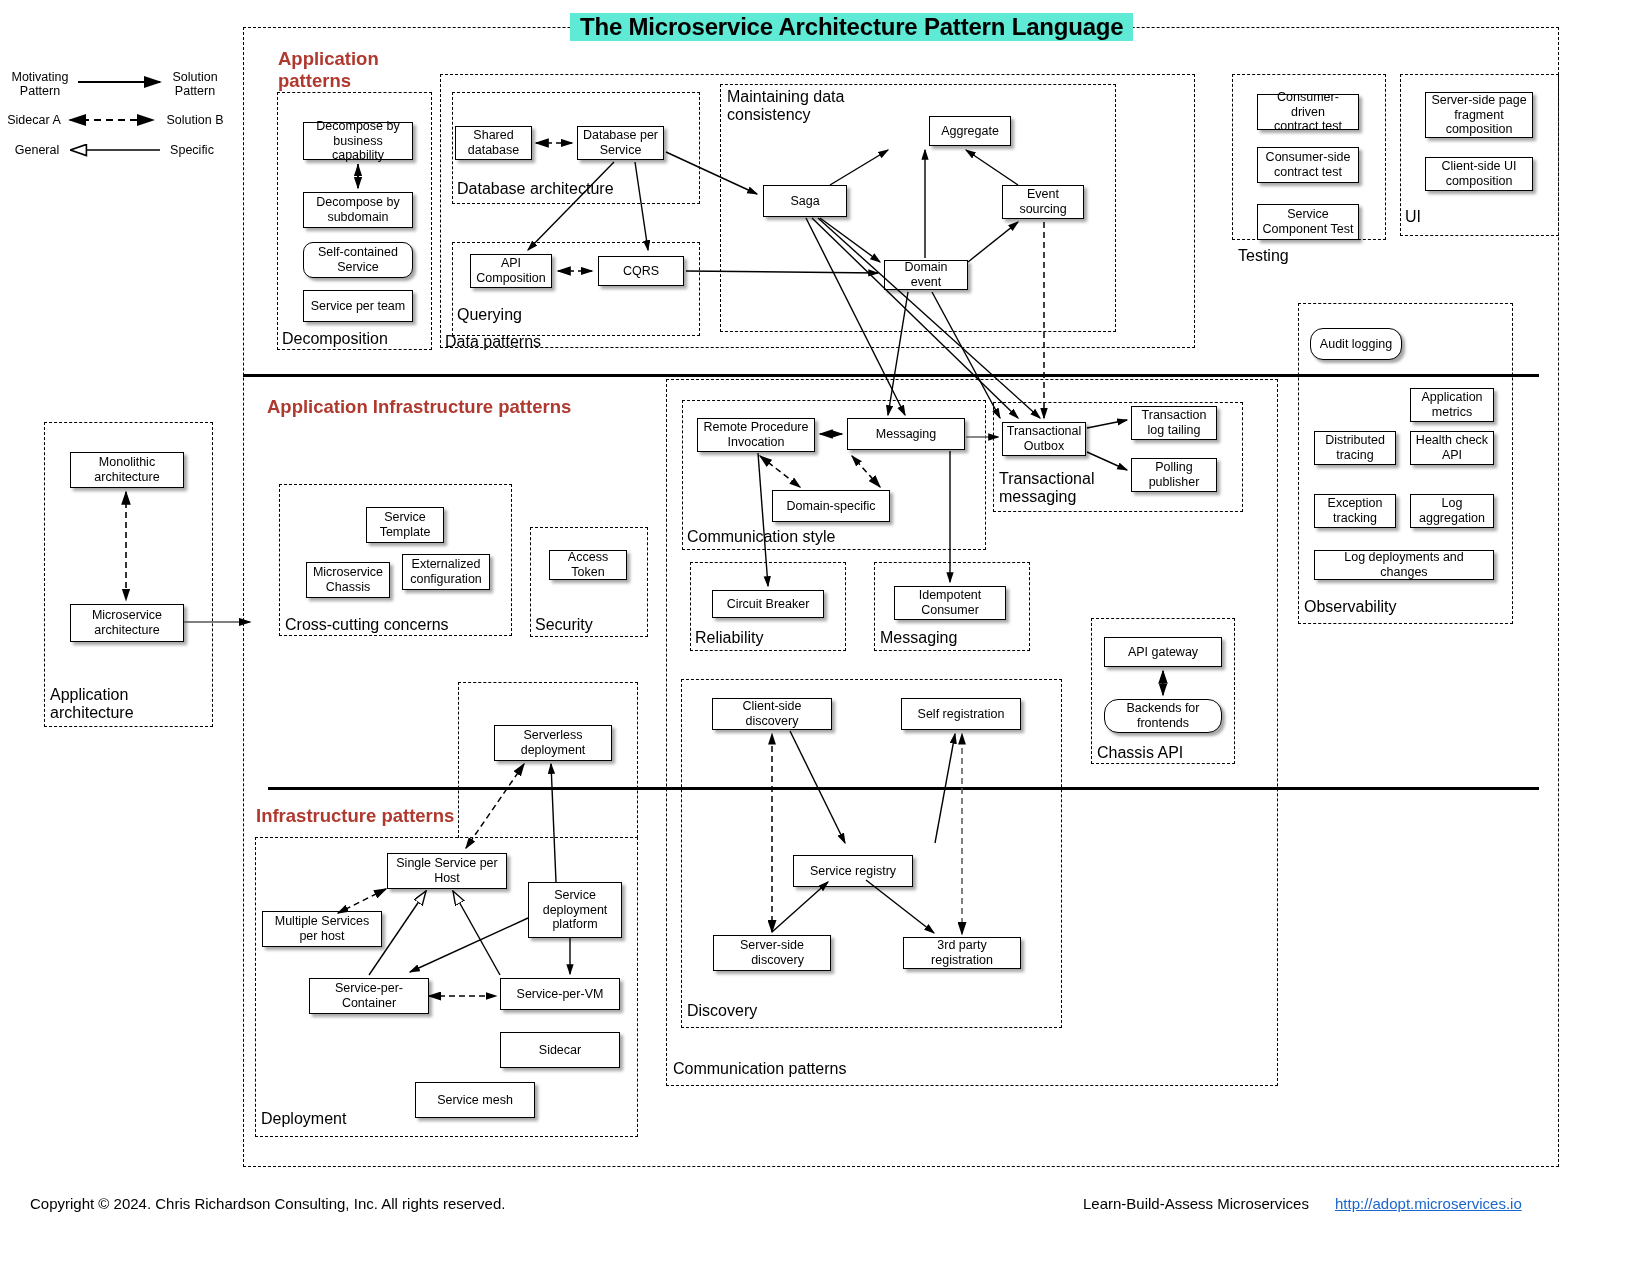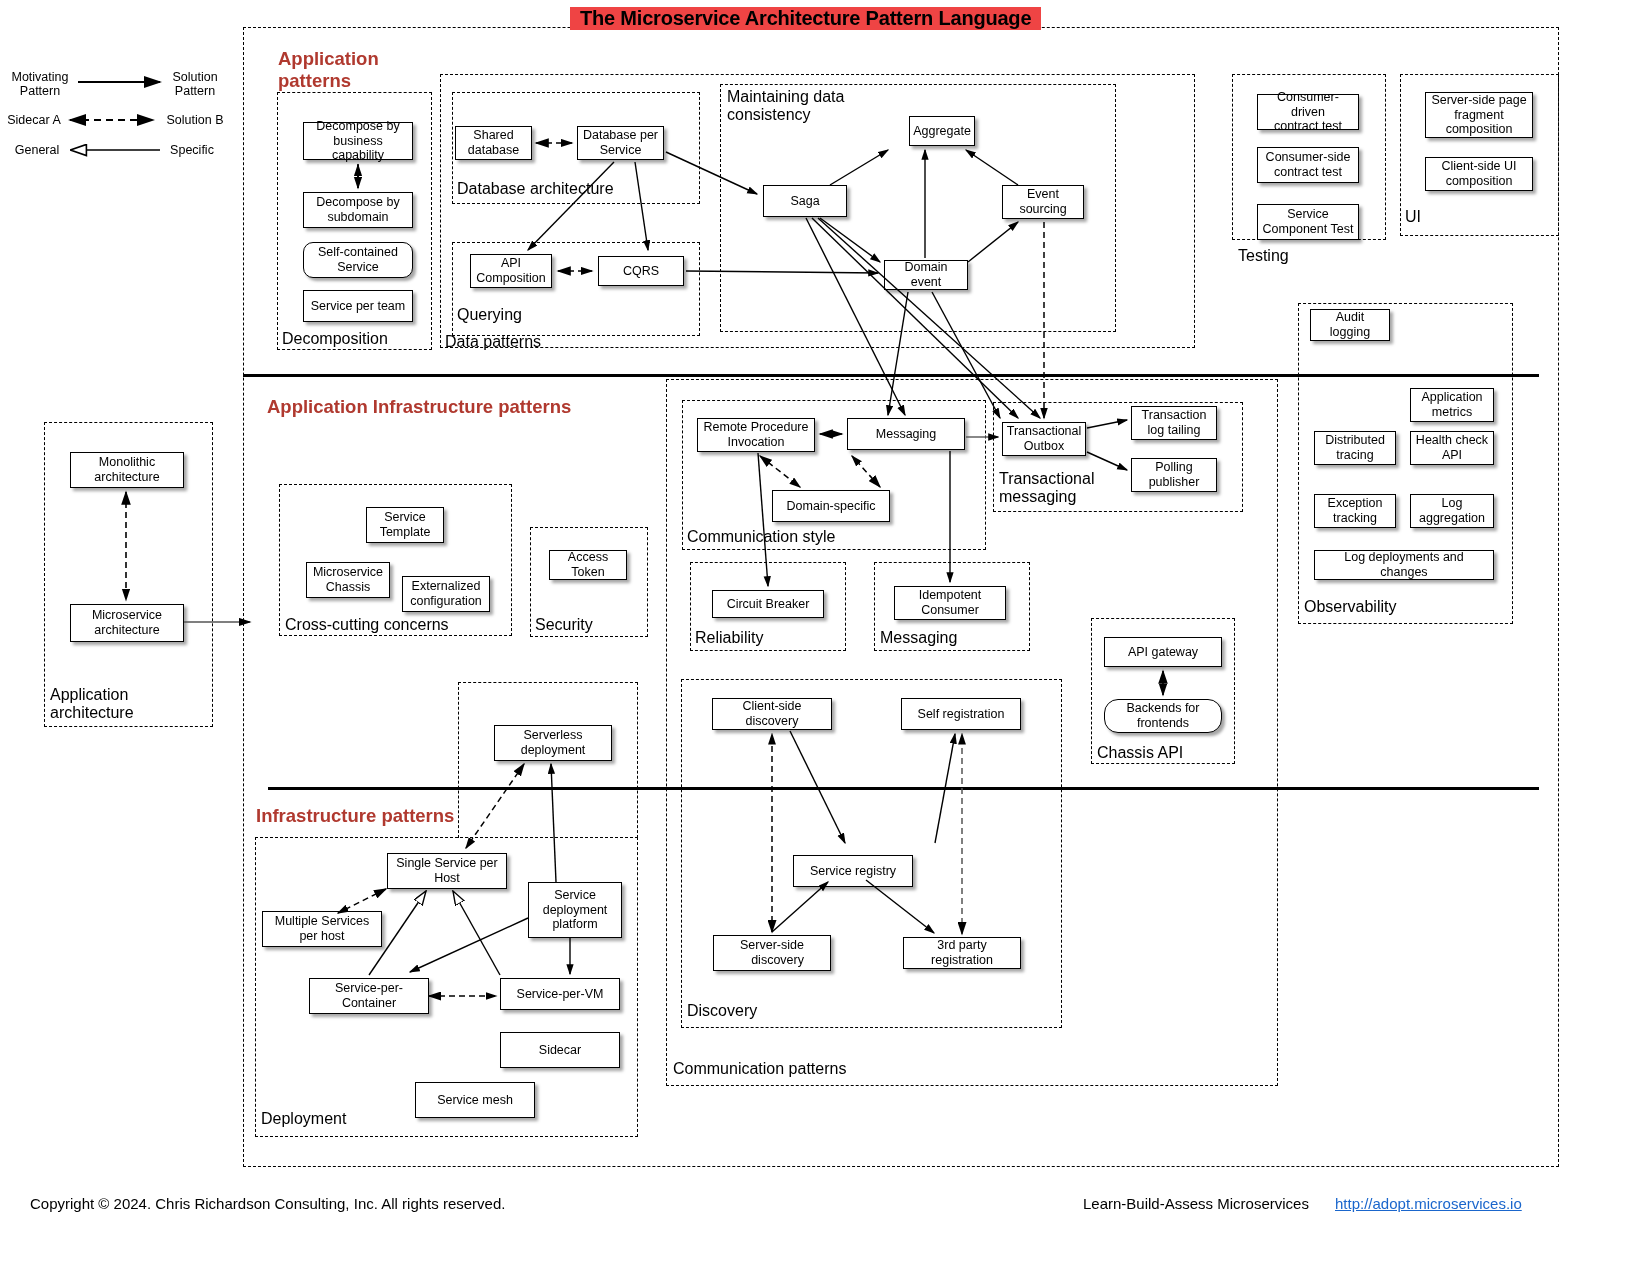--- a/index.html
+++ b/index.html
@@ -28,22 +28,22 @@
   .band-title{
     position:absolute;font-weight:bold;font-size:18.5px;line-height:1.2;
     white-space:pre-line;
   }
 
   
   .divider{position:absolute;background:#000;height:3px;}
 
   
   #doc-title{
-    position:absolute;font-size:20px;font-weight:bold;letter-spacing:-0.2px;
-    white-space:nowrap;background:#ef4444;padding:0 10px;
+    position:absolute;font-size:24px;font-weight:bold;letter-spacing:-0.2px;
+    white-space:nowrap;background:#5eead4;padding:0 10px;margin-top:6px;
   }
 
   
   .legend-txt{position:absolute;font-size:12.5px;line-height:1.15;text-align:center;white-space:pre-line;}
 
   
   .footer-txt{position:absolute;font-size:15px;white-space:nowrap;}
   .footer-link{color:#1a66cc;text-decoration:underline;}
 
   svg.ovl{position:absolute;left:0;top:0;width:1643px;height:1278px;pointer-events:none;}
@@ -96,21 +96,21 @@
 
   <div class="grp" style="left:452px;top:242px;width:248px;height:94px;"></div>
   <div class="grp-label" style="left: 457px; top: 306px; white-space: pre-line;">Querying</div>
   <div class="pbox" style="left: 470px; top: 254px; width: 82px; height: 34px; white-space: pre-line;">API
 Composition</div>
   <div class="pbox" style="left: 598px; top: 256px; width: 86px; height: 30px; white-space: pre-line;">CQRS</div>
 
   <div class="grp" style="left:720px;top:84px;width:396px;height:248px;"></div>
   <div class="grp-label" style="left: 727px; top: 88px; white-space: pre-line;">Maintaining data
 consistency</div>
-  <div class="pbox" style="left: 909px; top: 116px; width: 66px; height: 30px; white-space: pre-line;">Aggregate</div>
+  <div class="pbox" style="left: 929px; top: 116px; width: 82px; height: 30px; white-space: pre-line;">Aggregate</div>
   <div class="pbox" style="left: 763px; top: 185px; width: 84px; height: 32px; white-space: pre-line;">Saga</div>
   <div class="pbox" style="left: 1002px; top: 185px; width: 82px; height: 34px; white-space: pre-line;">Event
 sourcing</div>
   <div class="pbox" style="left: 884px; top: 260px; width: 84px; height: 30px; white-space: pre-line;">Domain event</div>
 
   <div class="grp" style="left:1232px;top:74px;width:154px;height:166px;"></div>
   <div class="grp-label" style="left: 1238px; top: 247px; white-space: pre-line;">Testing</div>
   <div class="pbox" style="left: 1257px; top: 94px; width: 102px; height: 36px; white-space: pre-line;">Consumer-driven
 contract test</div>
   <div class="pbox" style="left: 1257px; top: 147px; width: 102px; height: 36px; white-space: pre-line;">Consumer-side
@@ -121,21 +121,21 @@
   <div class="grp" style="left:1400px;top:74px;width:159px;height:162px;"></div>
   <div class="grp-label" style="left: 1405px; top: 208px; white-space: pre-line;">UI</div>
   <div class="pbox" style="left: 1425px; top: 92px; width: 108px; height: 46px; white-space: pre-line;">Server-side page
 fragment
 composition</div>
   <div class="pbox" style="left: 1425px; top: 157px; width: 108px; height: 34px; white-space: pre-line;">Client-side  UI
 composition</div>
 
   <div class="grp" style="left:1298px;top:303px;width:215px;height:321px;"></div>
   <div class="grp-label" style="left: 1304px; top: 598px; white-space: pre-line;">Observability</div>
-  <div class="pbox" style="left: 1310px; top: 309px; width: 80px; height: 32px; white-space: pre-line;">Audit logging</div>
+  <div class="pbox" style="left: 1310px; top: 328px; width: 92px; height: 32px; white-space: pre-line; border-radius: 13px;">Audit logging</div>
   <div class="pbox" style="left: 1410px; top: 388px; width: 84px; height: 34px; white-space: pre-line;">Application
 metrics</div>
   <div class="pbox" style="left: 1314px; top: 431px; width: 82px; height: 34px; white-space: pre-line;">Distributed
 tracing</div>
   <div class="pbox" style="left: 1410px; top: 431px; width: 84px; height: 34px; white-space: pre-line;">Health check
 API</div>
   <div class="pbox" style="left: 1314px; top: 494px; width: 82px; height: 34px; white-space: pre-line;">Exception
 tracking</div>
   <div class="pbox" style="left: 1410px; top: 494px; width: 84px; height: 34px; white-space: pre-line;">Log
 aggregation</div>
@@ -148,21 +148,21 @@
 architecture</div>
   <div class="pbox" style="left: 70px; top: 604px; width: 114px; height: 38px; white-space: pre-line;">Microservice
 architecture</div>
 
   <div class="grp" style="left:279px;top:484px;width:233px;height:152px;"></div>
   <div class="grp-label" style="left: 285px; top: 616px; white-space: pre-line;">Cross-cutting concerns</div>
   <div class="pbox" style="left: 366px; top: 507px; width: 78px; height: 36px; white-space: pre-line;">Service
 Template</div>
   <div class="pbox" style="left: 306px; top: 562px; width: 84px; height: 36px; white-space: pre-line;">Microservice
 Chassis</div>
-  <div class="pbox" style="left: 402px; top: 576px; width: 88px; height: 36px; white-space: pre-line;">Externalized
+  <div class="pbox" style="left: 402px; top: 554px; width: 88px; height: 36px; white-space: pre-line;">Externalized
 configuration</div>
 
   <div class="grp" style="left:530px;top:527px;width:118px;height:110px;"></div>
   <div class="grp-label" style="left: 535px; top: 616px; white-space: pre-line;">Security</div>
   <div class="pbox" style="left: 549px; top: 550px; width: 78px; height: 30px; white-space: pre-line;">Access Token</div>
 
   <div class="grp" style="left:666px;top:379px;width:612px;height:707px;"></div>
   <div class="grp-label" style="left: 673px; top: 1060px; white-space: pre-line;">Communication patterns</div>
 
   <div class="grp" style="left:682px;top:400px;width:304px;height:150px;"></div>

